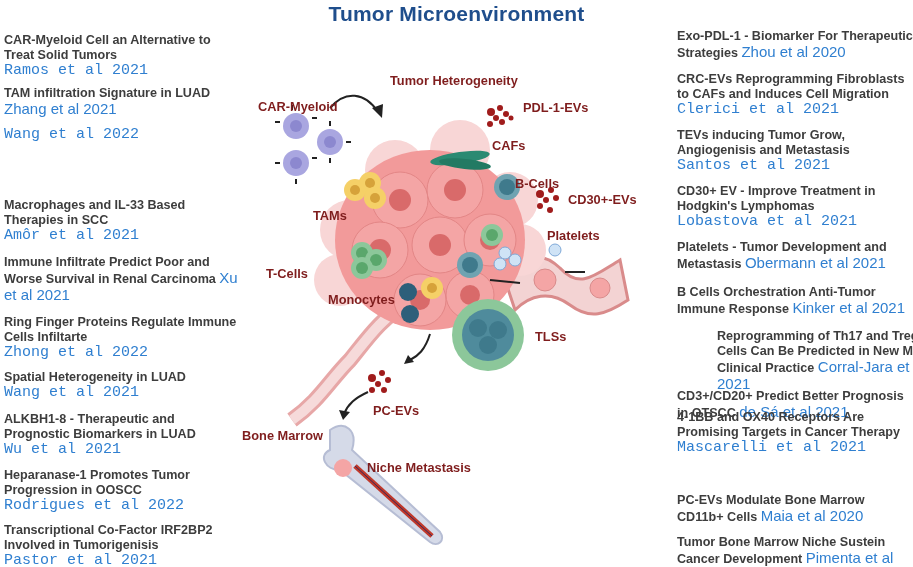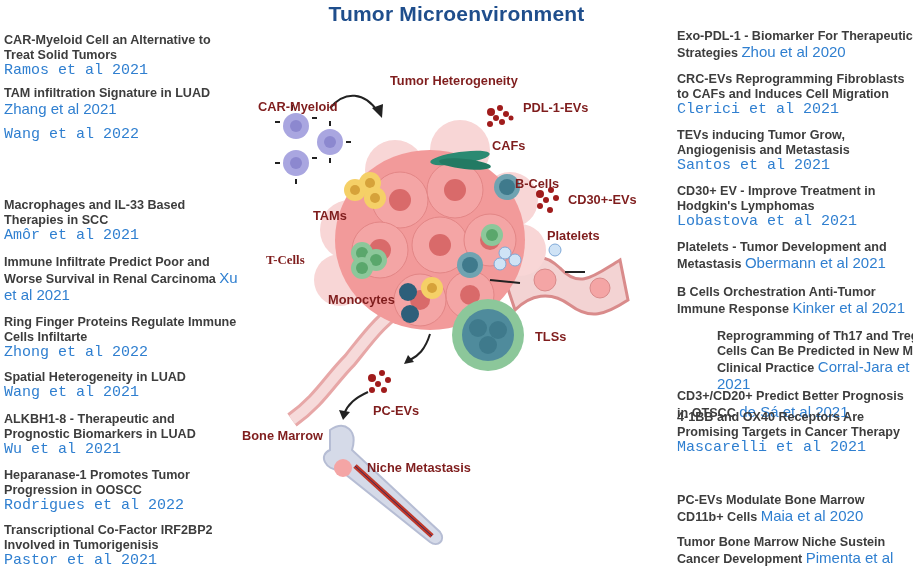--- a/index.html
+++ b/index.html
@@ -180,21 +180,21 @@
 </svg>
 
 <div class="lbl" style="left:258px;top:99px;">CAR-Myeloid</div>
 <div class="lbl" style="left:390px;top:73px;">Tumor Heterogeneity</div>
 <div class="lbl" style="left:523px;top:100px;">PDL-1-EVs</div>
 <div class="lbl" style="left:492px;top:138px;">CAFs</div>
 <div class="lbl" style="left:515px;top:176px;">B-Cells</div>
 <div class="lbl" style="left:568px;top:192px;">CD30+-EVs</div>
 <div class="lbl" style="left:313px;top:208px;">TAMs</div>
 <div class="lbl" style="left:547px;top:228px;">Platelets</div>
-<div class="lbl" style="left:266px;top:253px;font-family:Liberation Serif, serif;">T-Cells</div>
+<div class="lbl" style="left:266px;top:266px;">T-Cells</div>
 <div class="lbl" style="left:328px;top:292px;">Monocytes</div>
 <div class="lbl" style="left:535px;top:329px;">TLSs</div>
 <div class="lbl" style="left:373px;top:403px;">PC-EVs</div>
 <div class="lbl" style="left:242px;top:428px;">Bone Marrow</div>
 <div class="lbl" style="left:367px;top:460px;">Niche Metastasis</div>
 
 <div class="col left">
   <div class="entry" style="top:33px;">
     <span>CAR-Myeloid Cell an Alternative to Treat Solid Tumors</span>
     <span class="cite block">Ramos et  al 2021</span>

